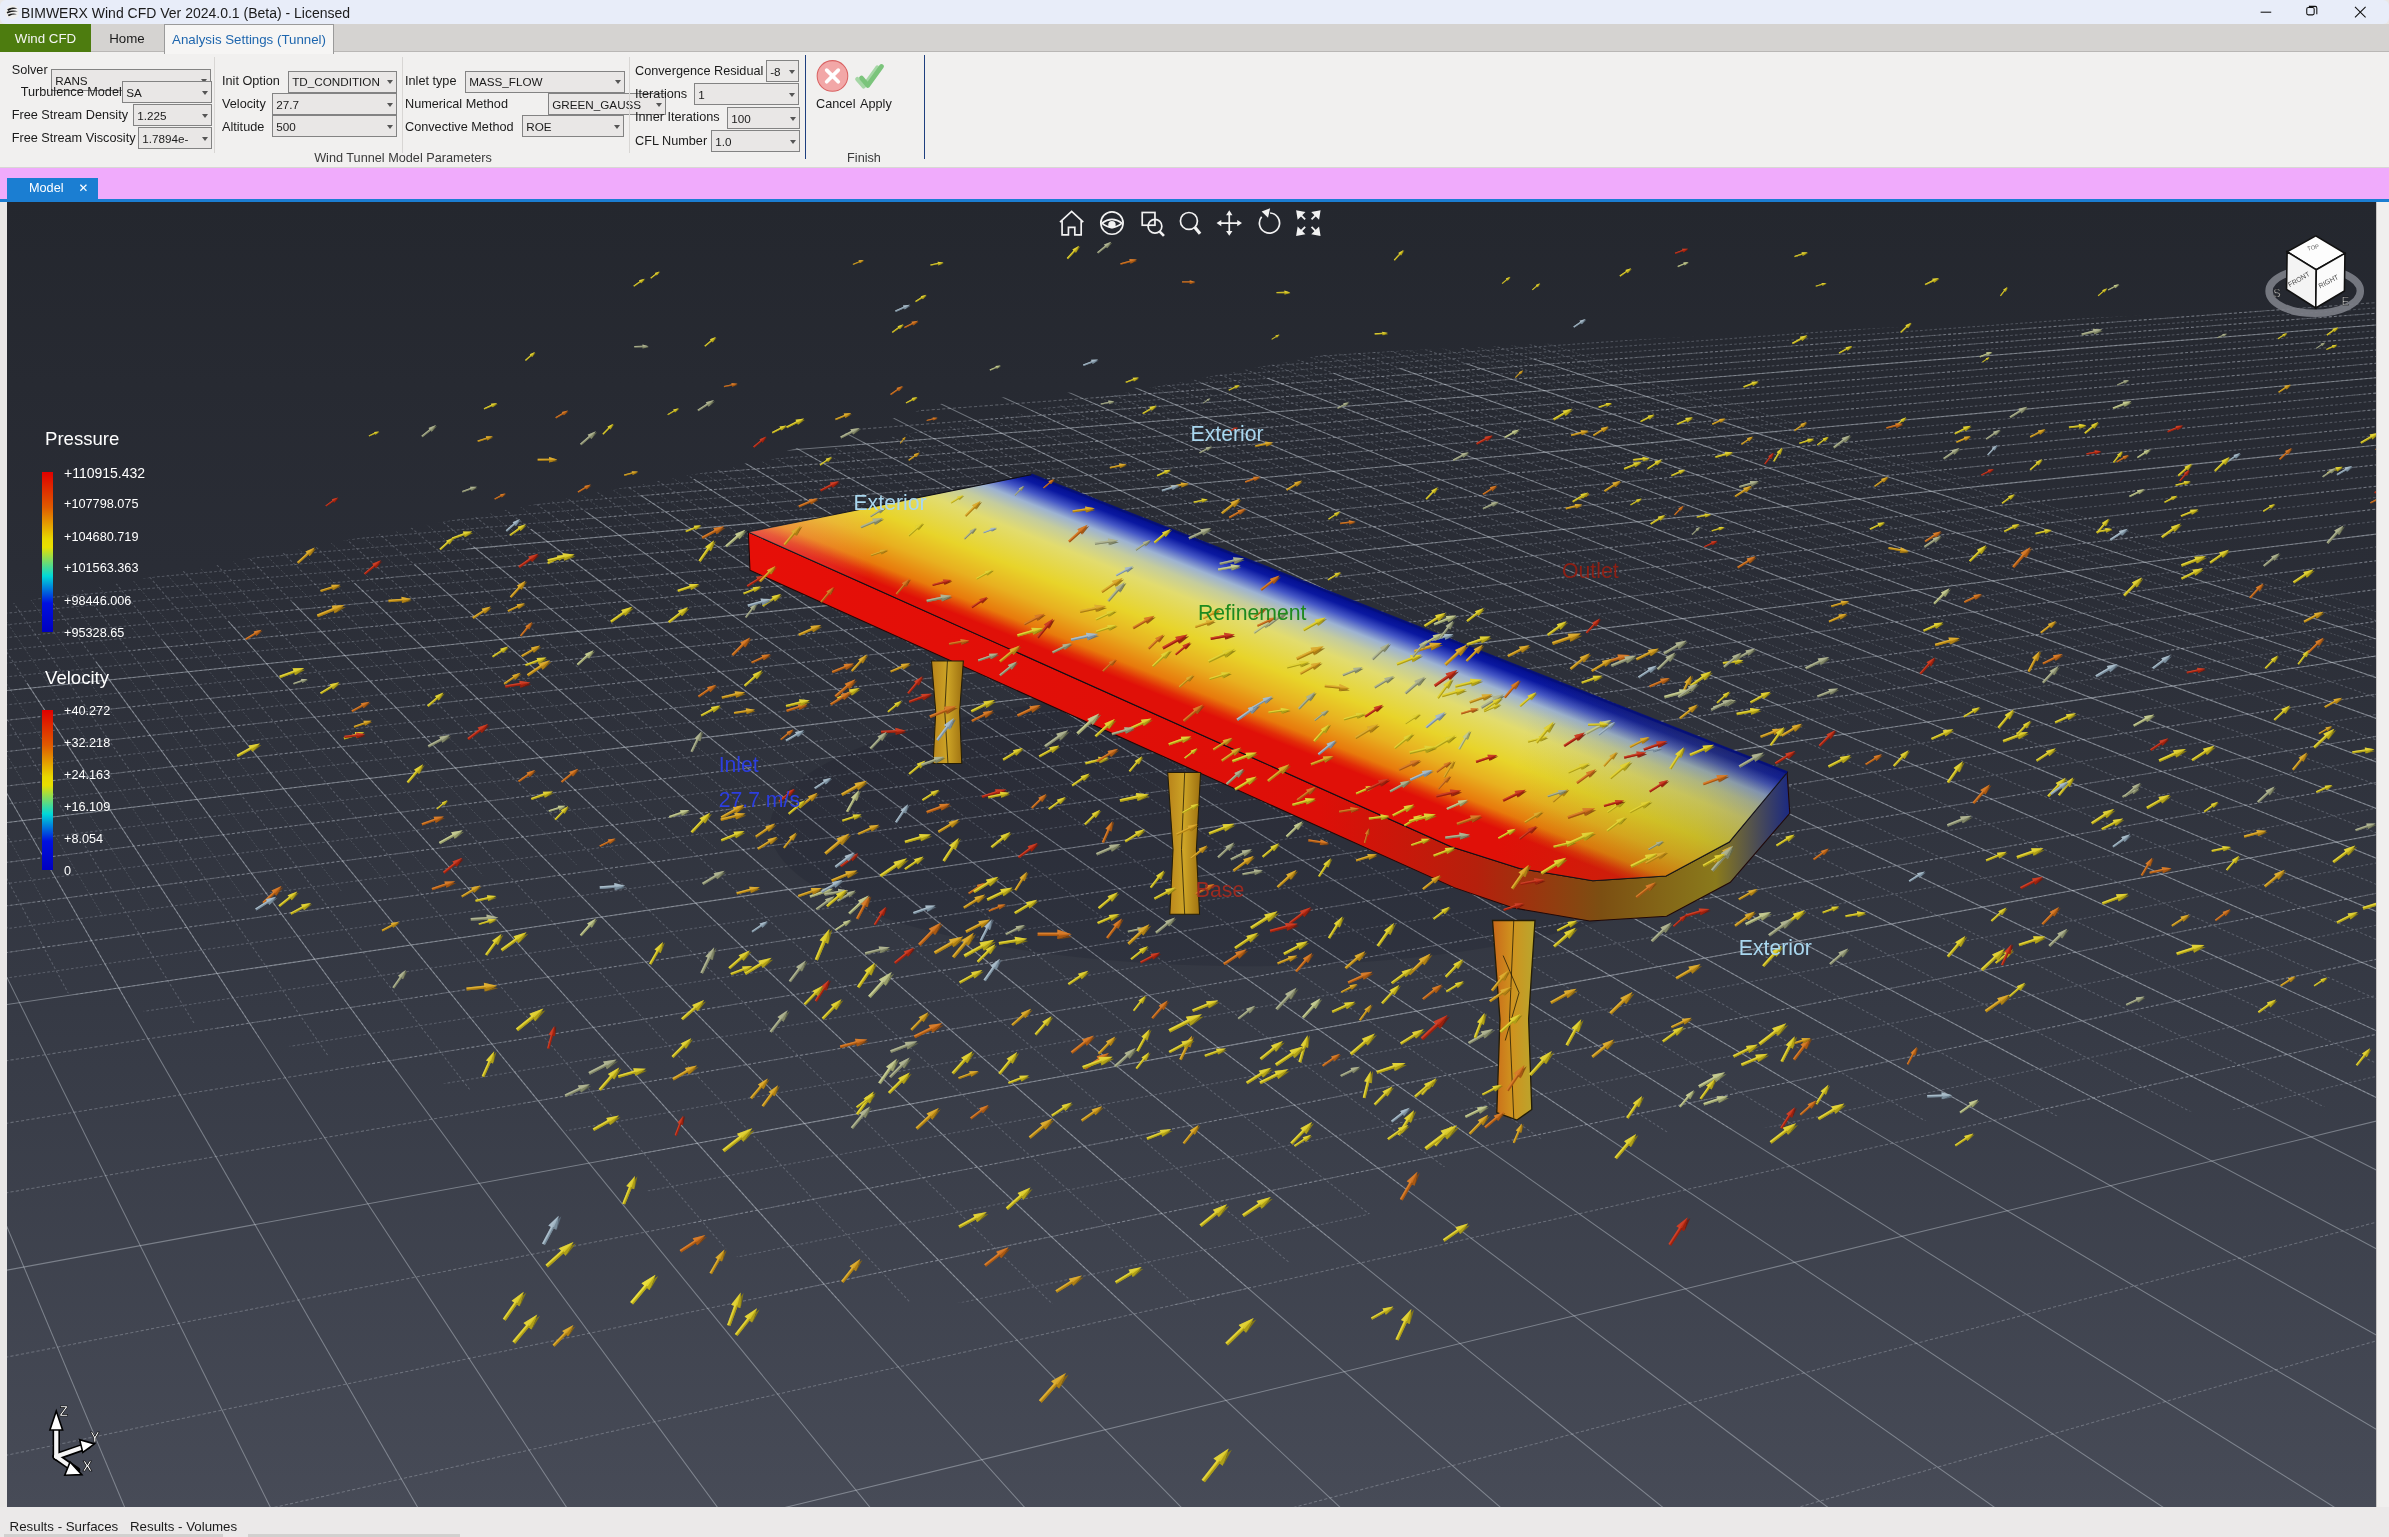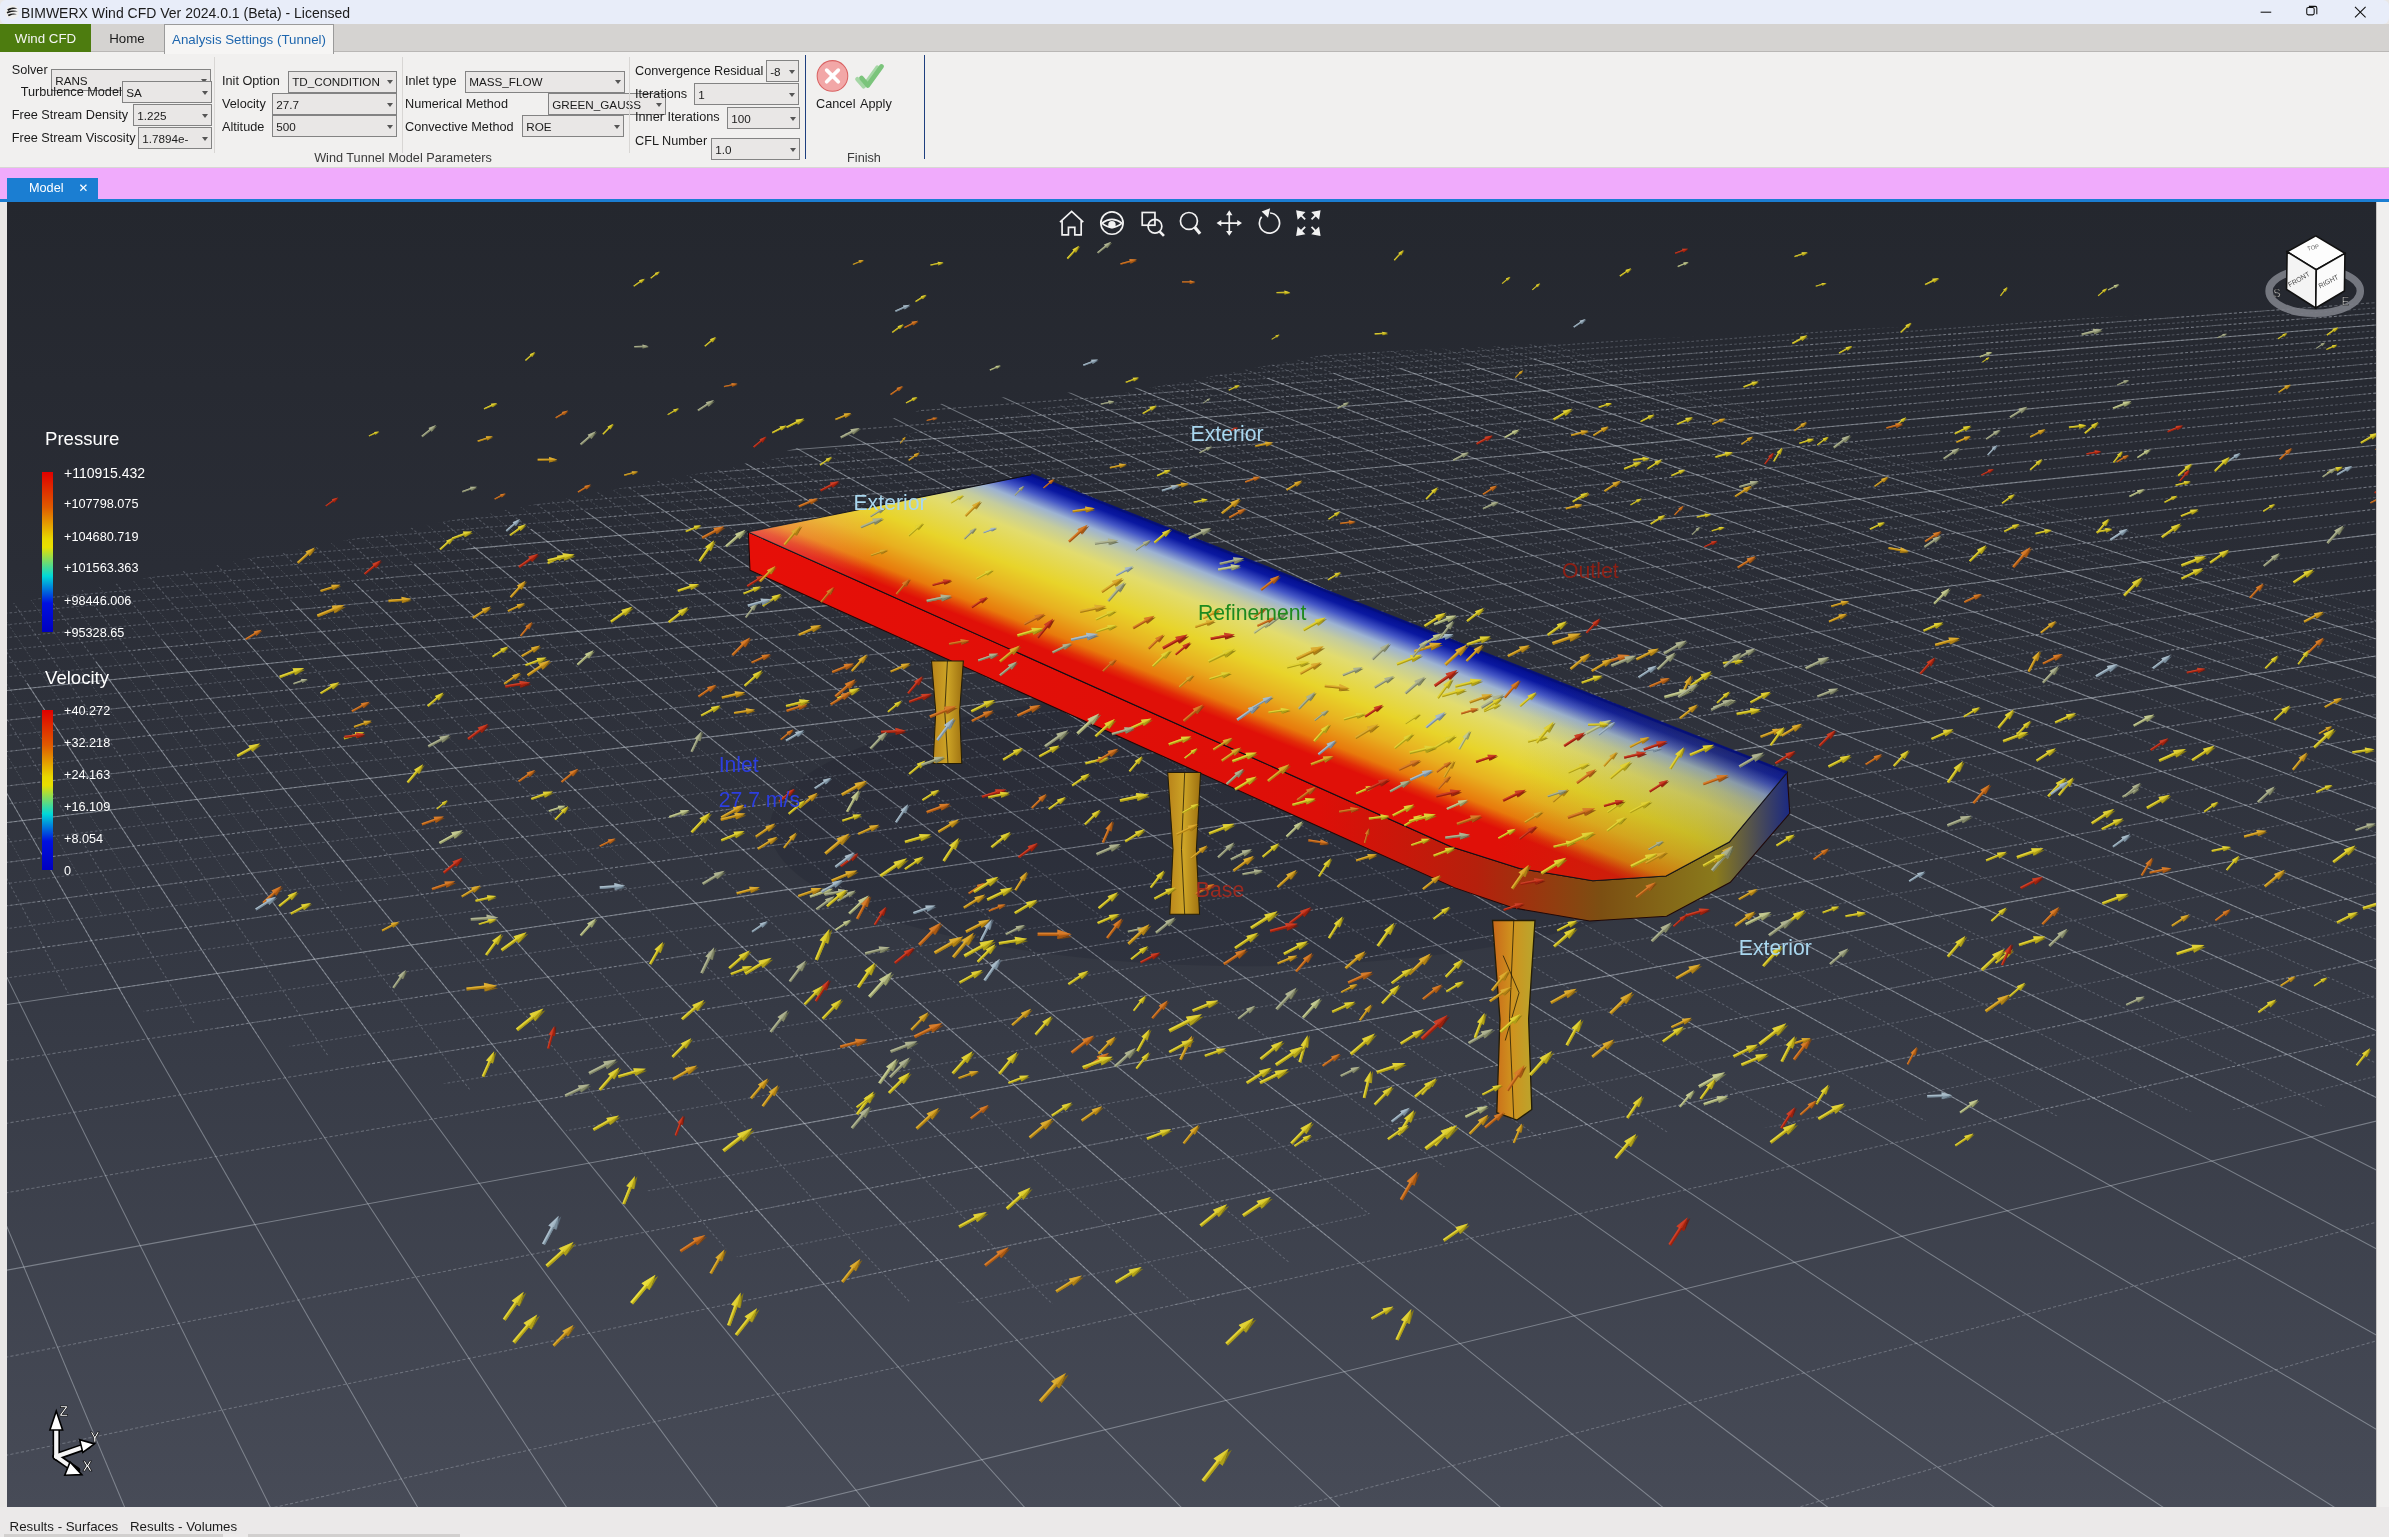--- a/index.html
+++ b/index.html
@@ -108,21 +108,21 @@
  <div class="combo" style="left:694px;top:31px;width:105px;">
       <span>1</span>
       <i></i>
     </div>
  <div class="rlabel" style="left:635px;top:58px;">Inner Iterations</div>
  <div class="combo" style="left:727px;top:55px;width:73px;">
       <span>100</span>
       <i></i>
     </div>
  <div class="rlabel" style="left:635px;top:82px;">CFL Number</div>
- <div class="combo" style="left:711px;top:78px;width:89px;margin-top:8px;">
+ <div class="combo" style="left:711px;top:78px;width:89px;">
       <span>1.0</span>
       <i></i>
     </div>
  <div class="vsep dark" style="left:805px;"></div>
  <svg style="position:absolute;left:815px;top:6.4px;" width="74" height="38" viewBox="0 0 140 72">
    <circle cx="33" cy="34" r="29" fill="#f2a7a7" stroke="#d96363" stroke-width="2"></circle>
    <path d="M22,23 L44,45 M44,23 L22,45" stroke="#fff" stroke-width="7" stroke-linecap="round"></path>
    <path d="M80,40 L92,54 L118,18" fill="none" stroke="#a5d6a5" stroke-width="8" stroke-linecap="round" stroke-linejoin="round"></path>
    <path d="M88,38 L100,52 L126,16" fill="none" stroke="#7bc47b" stroke-width="9" stroke-linecap="round" stroke-linejoin="round"></path>
  </svg>

